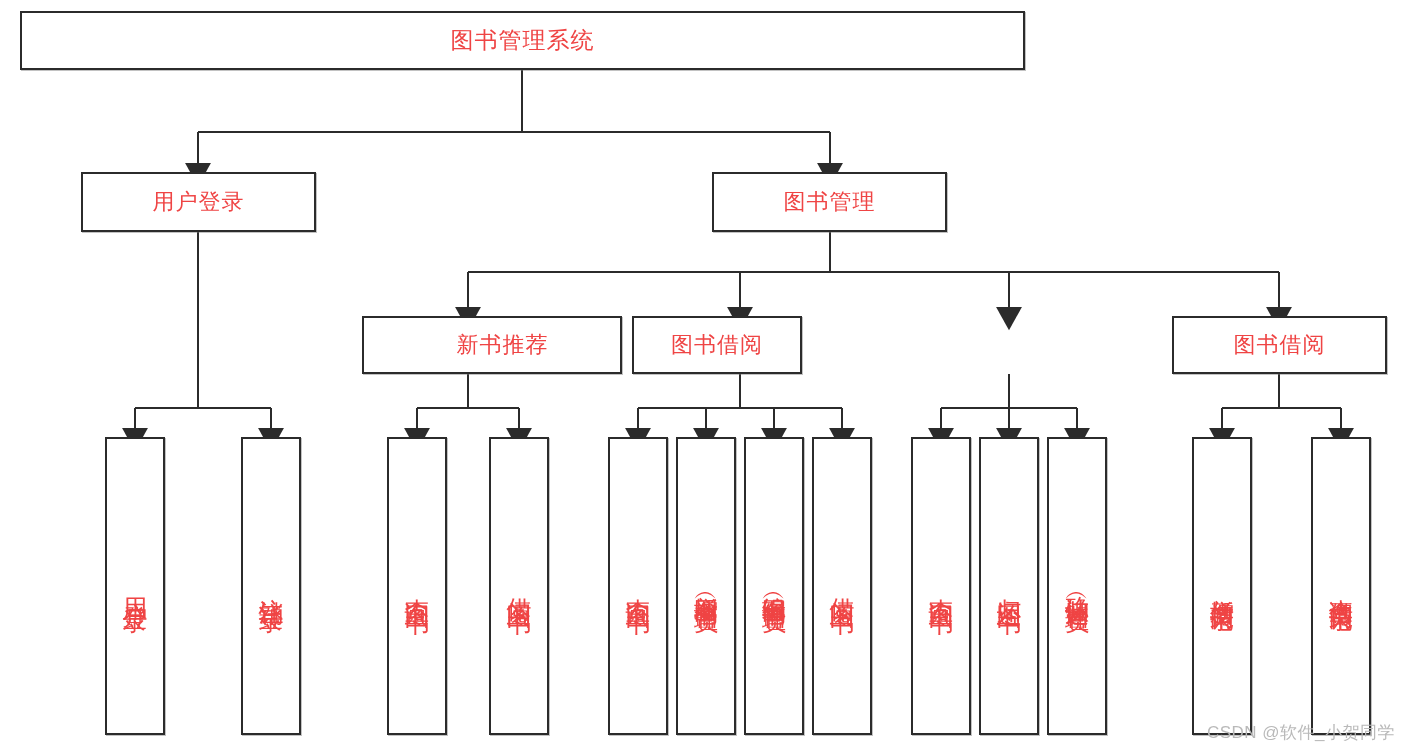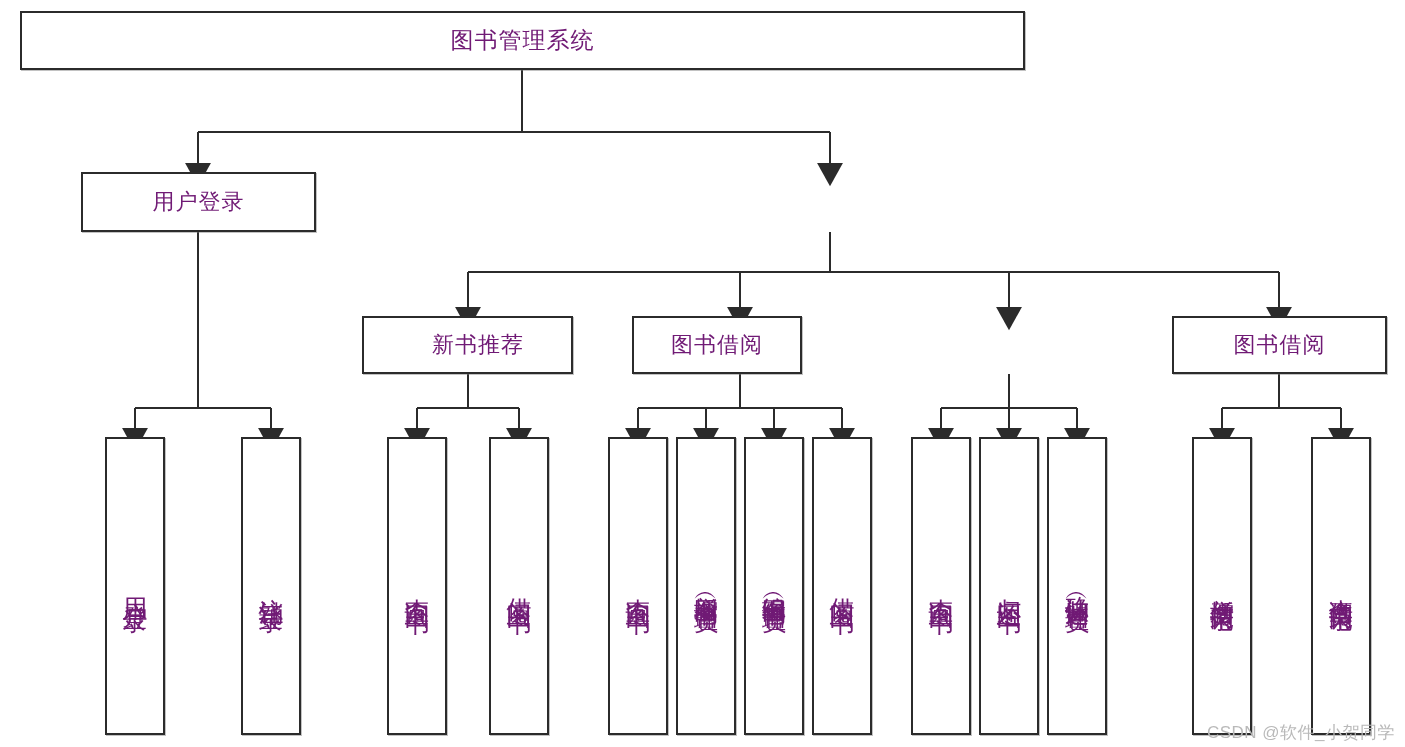--- a/index.html
+++ b/index.html
@@ -25,21 +25,21 @@
   
   .node{
     position:absolute;
     box-sizing:border-box;
     background:#ffffff;
     border:2px solid #2b2b2b;
     box-shadow:1px 1px 0 rgba(120,120,120,.45);
     display:flex;
     align-items:center;
     justify-content:center;
-    color:#701a75;
+    color:#ef4444;
   }
   .node .label{
     display:block;
     text-align:center;
     letter-spacing:1px;
     line-height:1.18;
     white-space:nowrap;
   }
   
   .node.root{ left:20px; top:11px; width:1005px; height:59px; }
@@ -135,22 +135,25 @@
     </g>
   </svg>
 
   <div class="node root">
     <span class="label">图书管理系统</span>
   </div>
 
   <div class="node lvl2" style="left:81px;top:172px;width:235px;">
     <span class="label">用户登录</span>
   </div>
-
-  <div class="node lvl3" style="left:362px;top:316px;width:211px;padding-left:21px;">
+  <div class="node lvl2" style="left:712px;top:172px;width:235px;">
+    <span class="label">图书管理</span>
+  </div>
+
+  <div class="node lvl3" style="left:362px;top:316px;width:260px;padding-left:21px;">
     <span class="label">新书推荐</span>
   </div>
   <div class="node lvl3" style="left:632px;top:316px;width:170px;">
     <span class="label">图书借阅</span>
   </div>
   <div class="node lvl3" style="left:1172px;top:316px;width:215px;">
     <span class="label">图书借阅</span>
   </div>
 
   <div class="node leaf" style="left:105px;">

